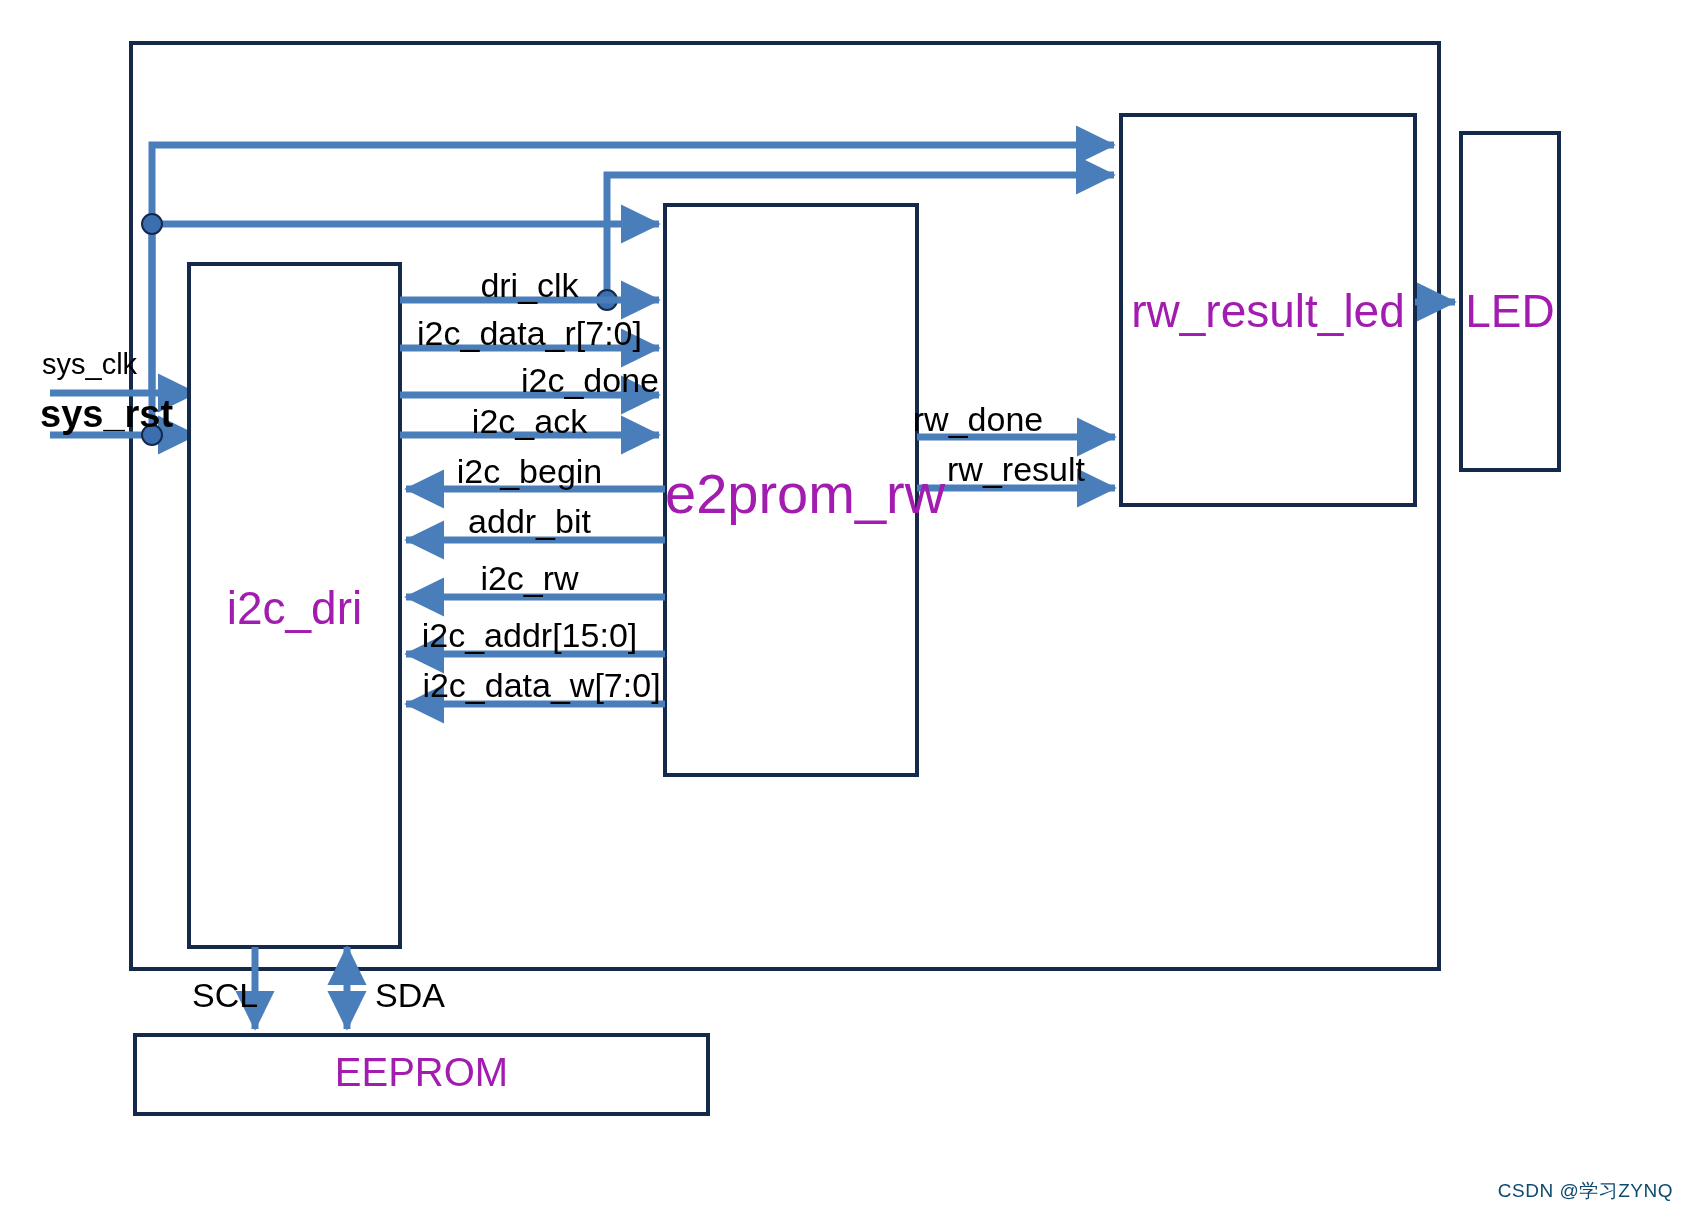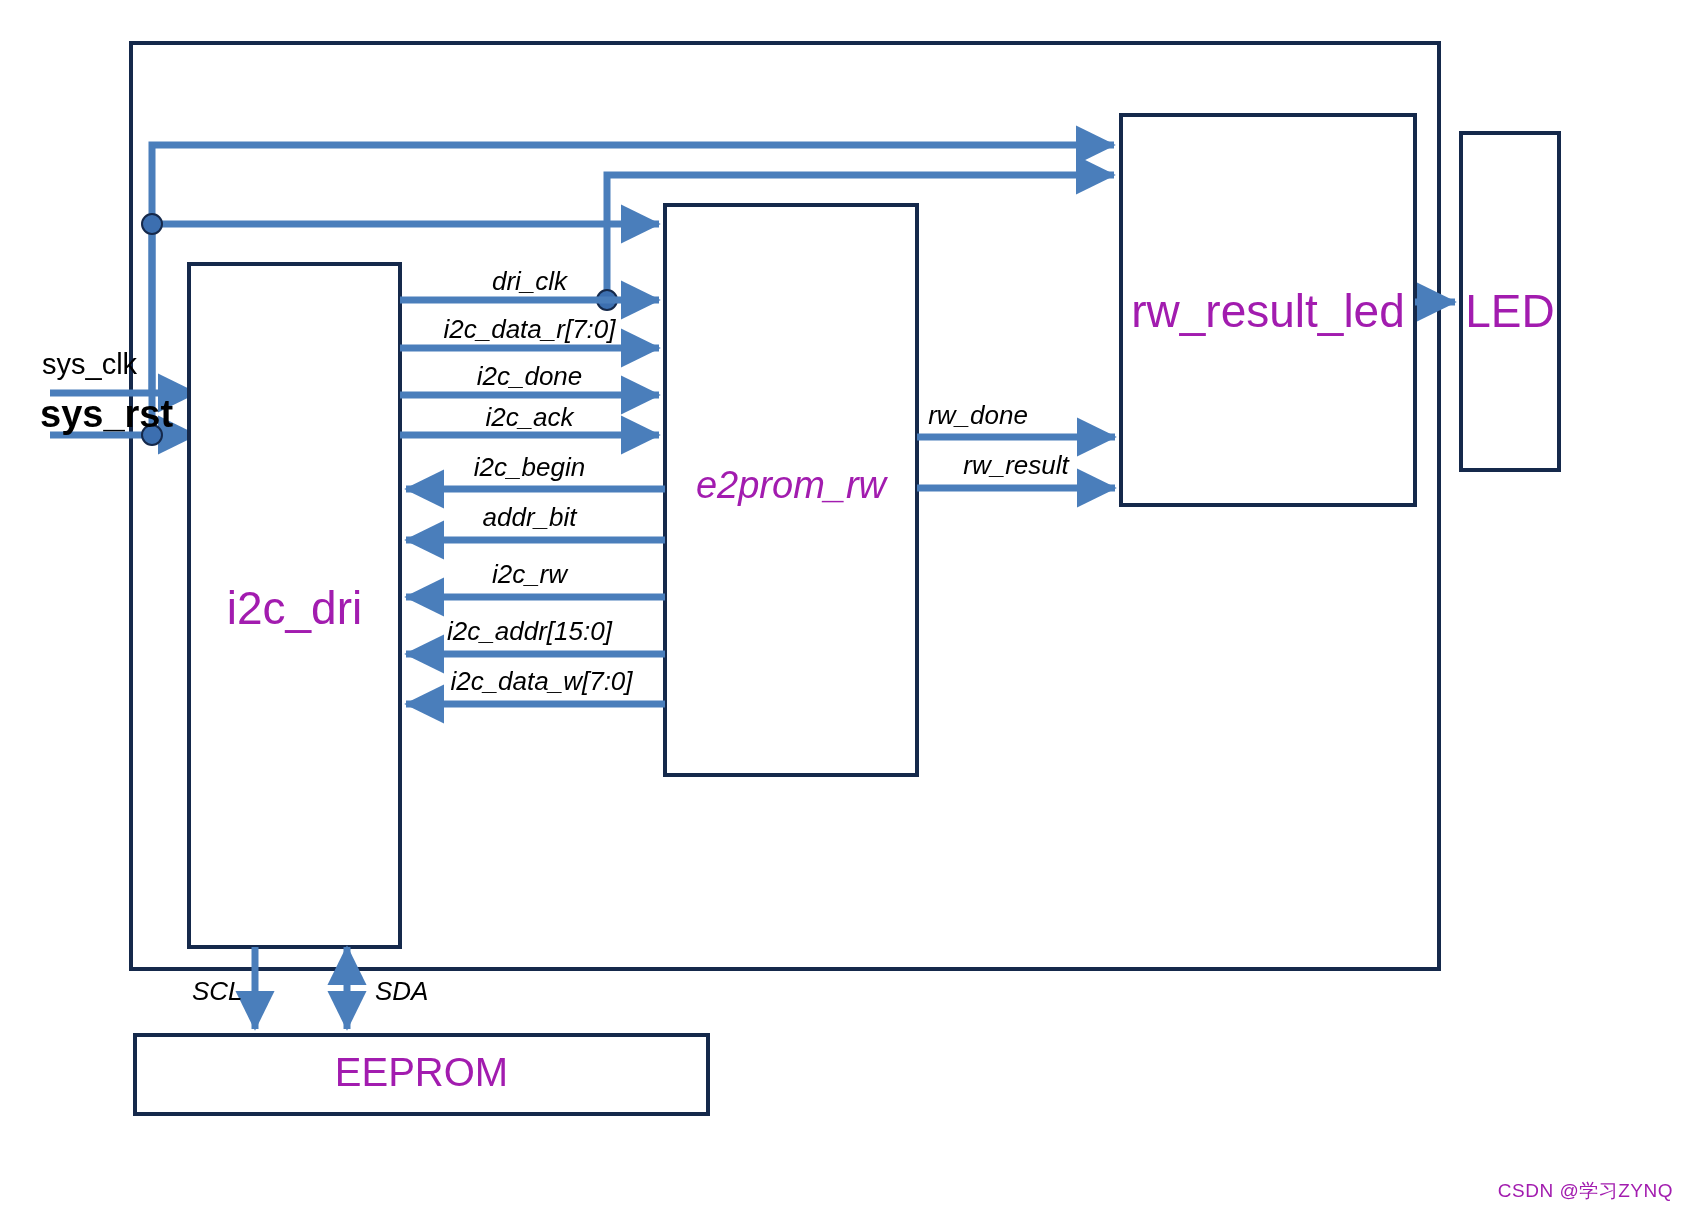--- a/index.html
+++ b/index.html
@@ -32,30 +32,30 @@
   }
   .block-title {
     position: absolute;
     color: #a21caf;
     white-space: nowrap;
     text-align: center;
     line-height: 1;
   }
   .watermark {
     position: absolute;
-    color: #a21caf;
+    color: #0c4a6e;
     font-size: 19px;
     white-space: nowrap;
     letter-spacing: 0.5px;
   }
-  .sig-label  { font-size: 26px; font-style: italic; }
+  .sig-label  { font-size: 34px; }
   .port-label { font-size: 29px; }
   .port-bold  { font-size: 38px; font-weight: bold; }
   .t-i2cdri   { font-size: 46px; }
-  .t-e2prom   { font-size: 38px; font-style: italic; }
+  .t-e2prom   { font-size: 56px; }
   .t-rwled    { font-size: 46px; }
   .t-led      { font-size: 46px; }
   .t-eeprom   { font-size: 40px; }
 </style>
 </head>
 <body>
 
 <div id="root">
 
   <svg class="canvas" viewBox="0 0 1691 1215">
@@ -120,21 +120,21 @@
 
   <div class="block-title t-led" style="left:1461px; top:288px; width:98px;">LED</div>
 
   <div class="block-title t-eeprom" style="left:135px; top:1052px; width:573px;">EEPROM</div>
 
   <div class="lbl port-label" style="left:42px; top:350px;">sys_clk</div>
   <div class="lbl port-bold" style="left:40px; top:395px;">sys_rst</div>
 
   <div class="lbl sig-label" style="left:400px; top:268px; width:259px; text-align:center;">dri_clk</div>
   <div class="lbl sig-label" style="left:400px; top:316px; width:259px; text-align:center;">i2c_data_r[7:0]</div>
-  <div class="lbl sig-label" style="left:400px; top:363px; width:259px; text-align:center;">i2c_done</div>
+  <div class="lbl sig-label" style="left:400px; top:363px; width:259px; text-align:right;">i2c_done</div>
   <div class="lbl sig-label" style="left:400px; top:404px; width:259px; text-align:center;">i2c_ack</div>
   <div class="lbl sig-label" style="left:400px; top:454px; width:259px; text-align:center;">i2c_begin</div>
   <div class="lbl sig-label" style="left:400px; top:504px; width:259px; text-align:center;">addr_bit</div>
   <div class="lbl sig-label" style="left:400px; top:561px; width:259px; text-align:center;">i2c_rw</div>
   <div class="lbl sig-label" style="left:400px; top:618px; width:259px; text-align:center;">i2c_addr[15:0]</div>
   <div class="lbl sig-label" style="left:412px; top:668px; width:259px; text-align:center;">i2c_data_w[7:0]</div>
 
   <div class="lbl sig-label" style="left:879px; top:402px; width:198px; text-align:center;">rw_done</div>
   <div class="lbl sig-label" style="left:917px; top:452px; width:198px; text-align:center;">rw_result</div>
 

